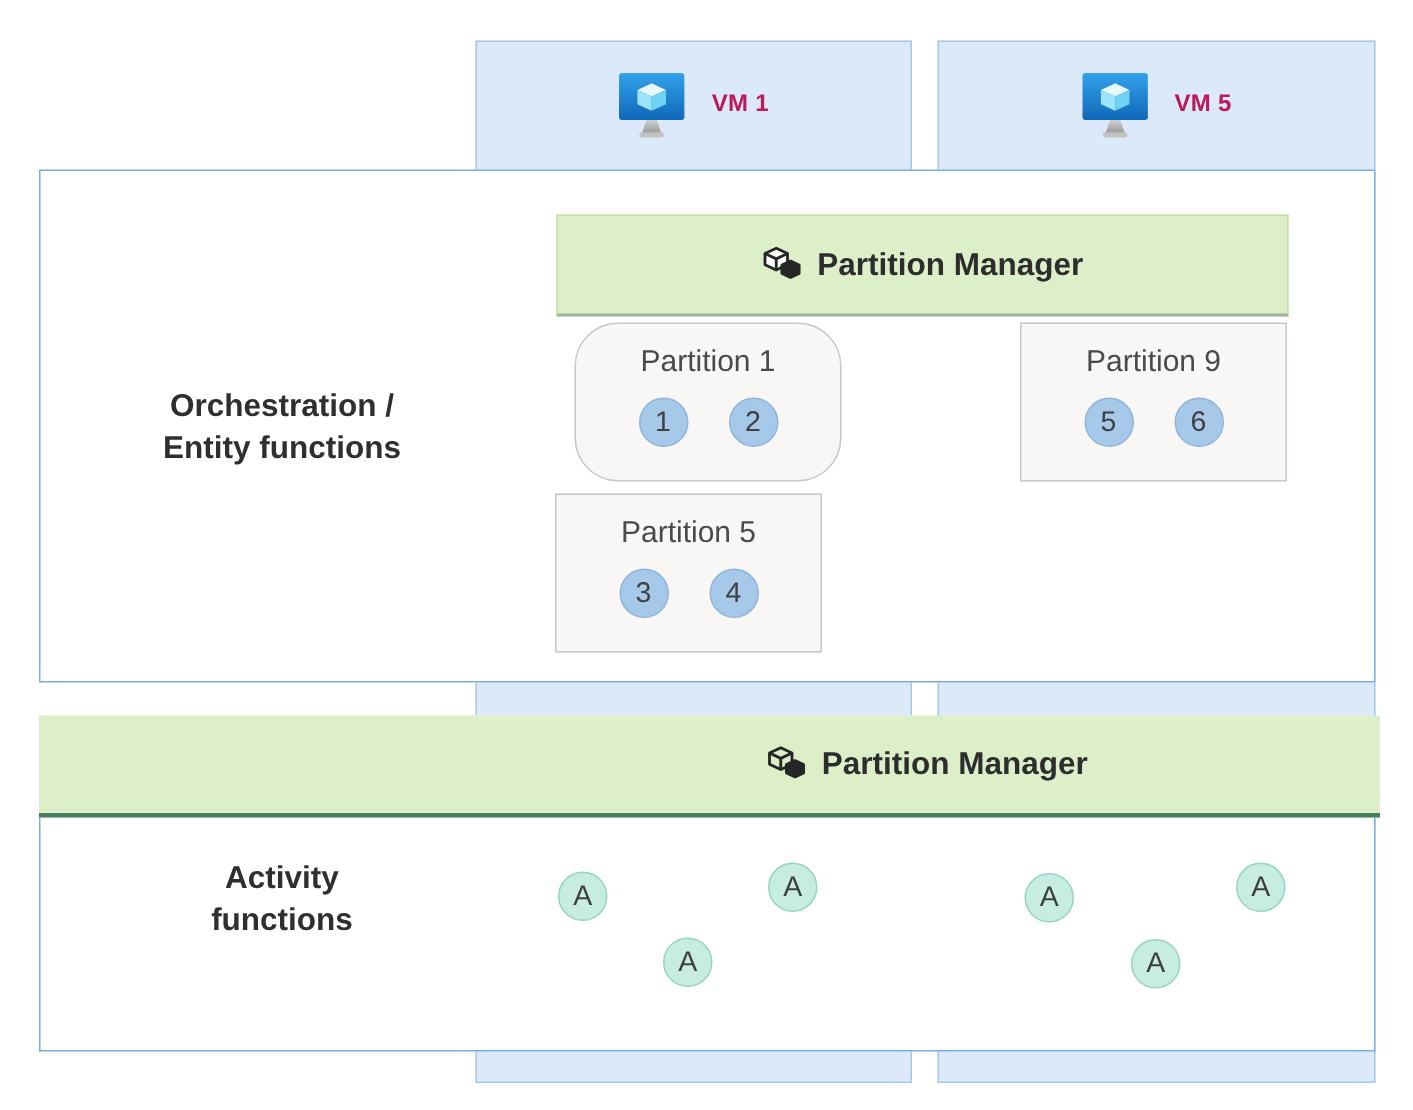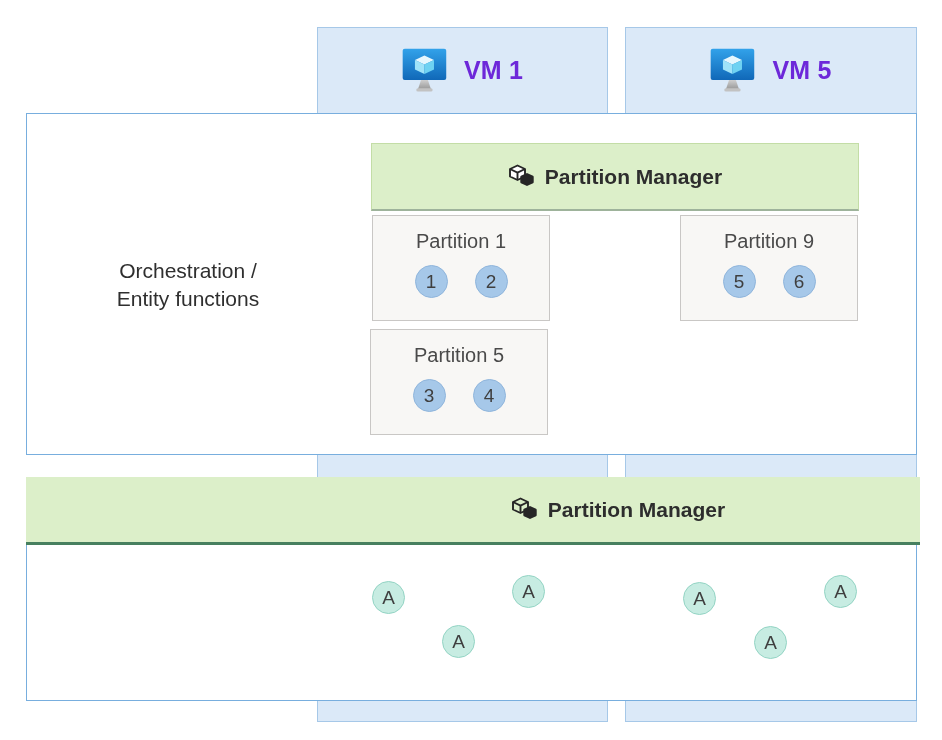--- a/index.html
+++ b/index.html
@@ -11,33 +11,33 @@
   
   .vm-column {
     position:absolute; top:27px; height:695px;
     background:#dbe9f8; border:1px solid #a6c8e8; box-sizing:border-box;
   }
   .vm-column.col1 { left:317px; width:291px; }
   .vm-column.col2 { left:625px; width:292px; }
   .vm-header {
     height:84px; display:flex; align-items:center; justify-content:center; gap:13px;
   }
-  .vm-label { font-size:25px; font-weight:700; color:#6d28d9; letter-spacing:0.2px; }
+  .vm-label { font-size:16px; font-weight:700; color:#be185d; letter-spacing:0.2px; }
 
   
   .section-box {
     position:absolute; left:26px; width:891px; background:#ffffff;
     border:1.5px solid #78aede; box-sizing:border-box;
   }
   .orch-box { top:113px; height:342px; }
   .act-box  { top:477px; height:224px; border-top:none; }
 
   .section-label {
     position:absolute; left:0px; width:322px; text-align:center;
-    font-size:21px; font-weight:400; color:#2f2f2f; line-height:28px;
+    font-size:21px; font-weight:700; color:#2f2f2f; line-height:28px;
     white-space:pre-line;
   }
   .orch-label { top:143px; }
   .act-label  { top:95px; }
 
   
   .pm-bar {
     position:absolute; height:68px; background:#dcefc9;
     border:1px solid #c3dda6; box-sizing:border-box;
   }
@@ -55,21 +55,21 @@
     display:flex; align-items:center; justify-content:center; gap:10px;
   }
   .pm-text { font-size:21px; font-weight:700; color:#2d2d2d; }
 
   
   .partition-box {
     position:absolute; width:178px; height:106px;
     background:#f8f7f5; border:1px solid #c9c7c5; box-sizing:border-box;
     display:flex; flex-direction:column; align-items:center;
   }
-  .pbox-1 { left:345px; top:101px; }
+  .pbox-1 { left:356px; top:101px;border-radius:29px; }
   .pbox-2 { left:343px; top:215px; }
   .pbox-3 { left:653px; top:101px; }
   .partition-title { margin-top:14px; font-size:20px; font-weight:400; color:#4a4a4a; }
   .circle-row { display:flex; gap:27px; margin-top:12px; }
 
   .num-circle {
     width:33px; height:33px; border-radius:50%;
     background:#a6c8e9; border:1px solid #8fb5dc; box-sizing:border-box;
     display:flex; align-items:center; justify-content:center;
     font-size:19px; color:#3f3f3f;
@@ -183,20 +183,22 @@
           <svg width="27" height="25" viewBox="0 0 27 25">
             <path d="M9.5,1.5 L17,5 V12.5 L9.5,16 L2,12.5 V5 Z" fill="#dcefc9" stroke="#262626" stroke-width="1.9" stroke-linejoin="round"></path>
             <path d="M2,5 L9.5,8.6 L17,5 M9.5,8.6 V16" fill="none" stroke="#262626" stroke-width="1.9" stroke-linejoin="round"></path>
             <path d="M19,10.2 L24.6,12.8 V18.2 L19,20.8 L13.4,18.2 V12.8 Z" fill="#262626" stroke="#262626" stroke-width="2.2" stroke-linejoin="round"></path>
           </svg>
         </span>
         <span class="pm-text">Partition Manager</span>
       </div>
     </div>
 
+    <div class="section-label act-label">Activity
+functions</div>
 
     <div class="a-circle a1">A</div>
     <div class="a-circle a2">A</div>
     <div class="a-circle a3">A</div>
     <div class="a-circle a4">A</div>
     <div class="a-circle a5">A</div>
     <div class="a-circle a6">A</div>
   </div>
 
 </div>

